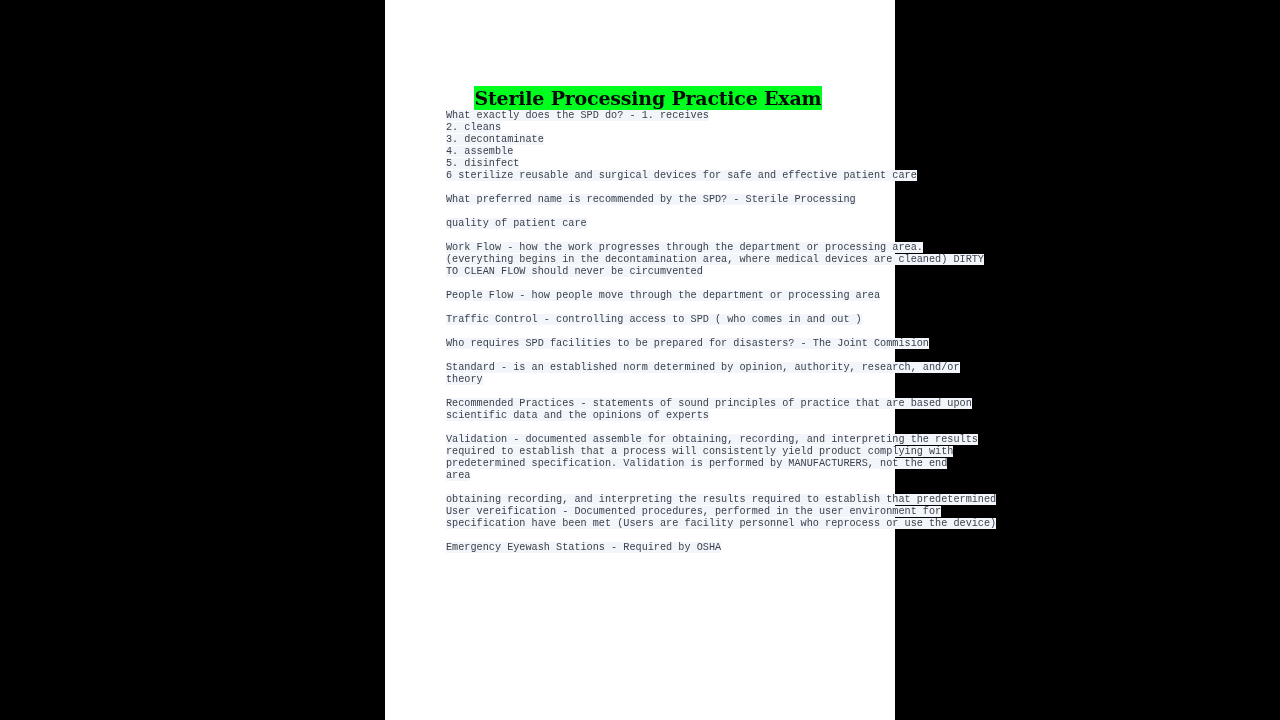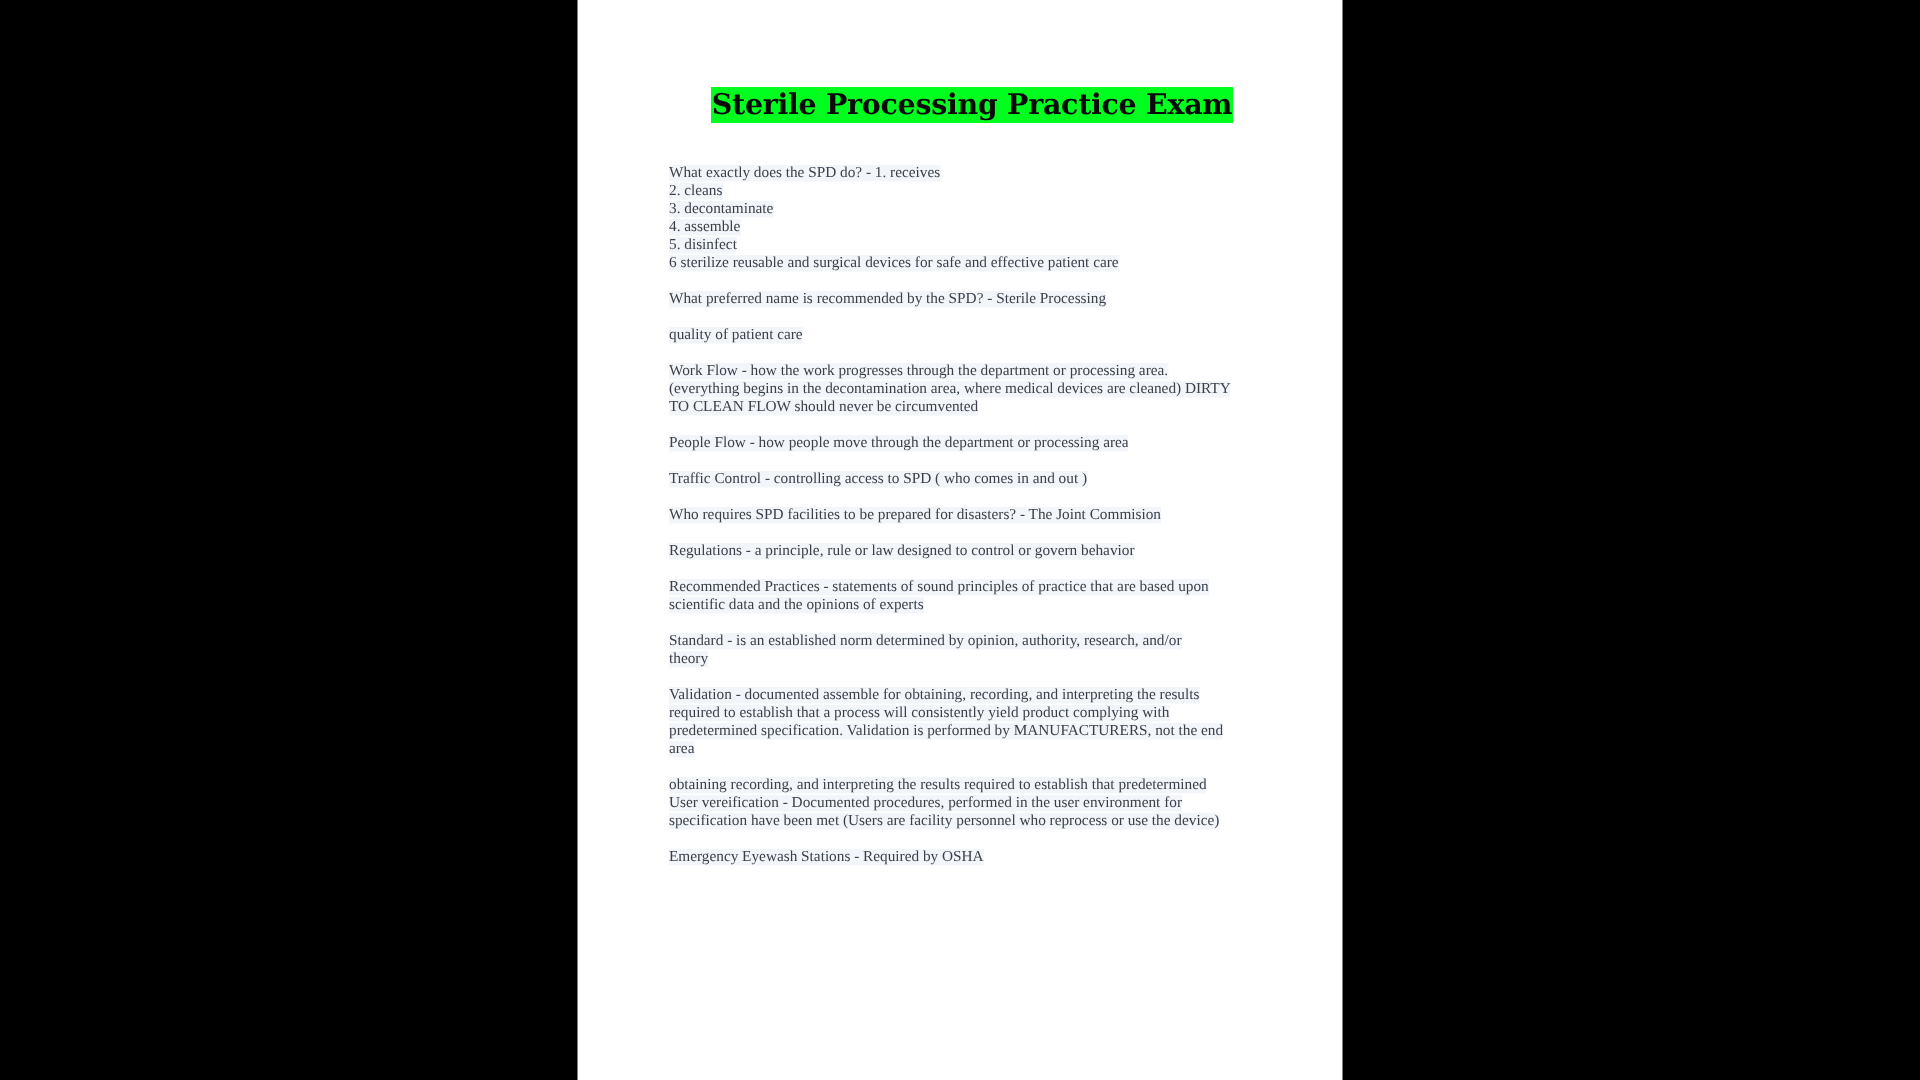--- a/index.html
+++ b/index.html
@@ -20,21 +20,21 @@
       position: absolute;
       left: 385px;
       top: 0;
       width: 510px;
       height: 720px;
       background: #ffffff;
     }
     .title-wrap {
       position: absolute;
       left: 0;
-      top: 58px;
+      top: 86px;
       width: 100%;
       text-align: center;
       height: 24px;
     }
     .title {
       display: inline-block;
       background: #00ff1e;
       color: #0a0a0a;
       font-family: "DejaVu Serif", "Liberation Serif", serif;
       font-weight: bold;
@@ -49,20 +49,21 @@
       left: 61px;
       top: 110px;
       width: 420px;
       font-family: "Liberation Serif", "DejaVu Serif", serif;
       font-size: 10.2px;
       line-height: 12px;
       color: #3a3f4a;
     }
     .entry {
       margin: 0 0 12px 0;
+      font-family: Liberation Mono, monospace;
     }
     .line {
       display: block;
       white-space: nowrap;
     }
     .line span {
       background: #f2f5fa;
     }
   </style>
 </head>
@@ -96,29 +97,26 @@
         <div class="entry">
           <div class="line"><span>People Flow - how people move through the department or processing area</span></div>
         </div>
         <div class="entry">
           <div class="line"><span>Traffic Control - controlling access to SPD ( who comes in and out )</span></div>
         </div>
         <div class="entry">
           <div class="line"><span>Who requires SPD facilities to be prepared for disasters? - The Joint Commision</span></div>
         </div>
         <div class="entry">
-          <div class="line"><span>Regulations - a principle, rule or law designed to control or govern behavior</span></div>
+          <div class="line"><span>Standard - is an established norm determined by opinion, authority, research, and/or</span></div>
+          <div class="line"><span>theory</span></div>
         </div>
         <div class="entry">
           <div class="line"><span>Recommended Practices - statements of sound principles of practice that are based upon</span></div>
           <div class="line"><span>scientific data and the opinions of experts</span></div>
-        </div>
-        <div class="entry">
-          <div class="line"><span>Standard - is an established norm determined by opinion, authority, research, and/or</span></div>
-          <div class="line"><span>theory</span></div>
         </div>
         <div class="entry">
           <div class="line"><span>Validation - documented assemble for obtaining, recording, and interpreting the results</span></div>
           <div class="line"><span>required to establish that a process will consistently yield product complying with</span></div>
           <div class="line"><span>predetermined specification. Validation is performed by MANUFACTURERS, not the end</span></div>
           <div class="line"><span>area</span></div>
         </div>
         <div class="entry">
           <div class="line"><span>obtaining recording, and interpreting the results required to establish that predetermined</span></div>
           <div class="line"><span>User vereification - Documented procedures, performed in the user environment for</span></div>

